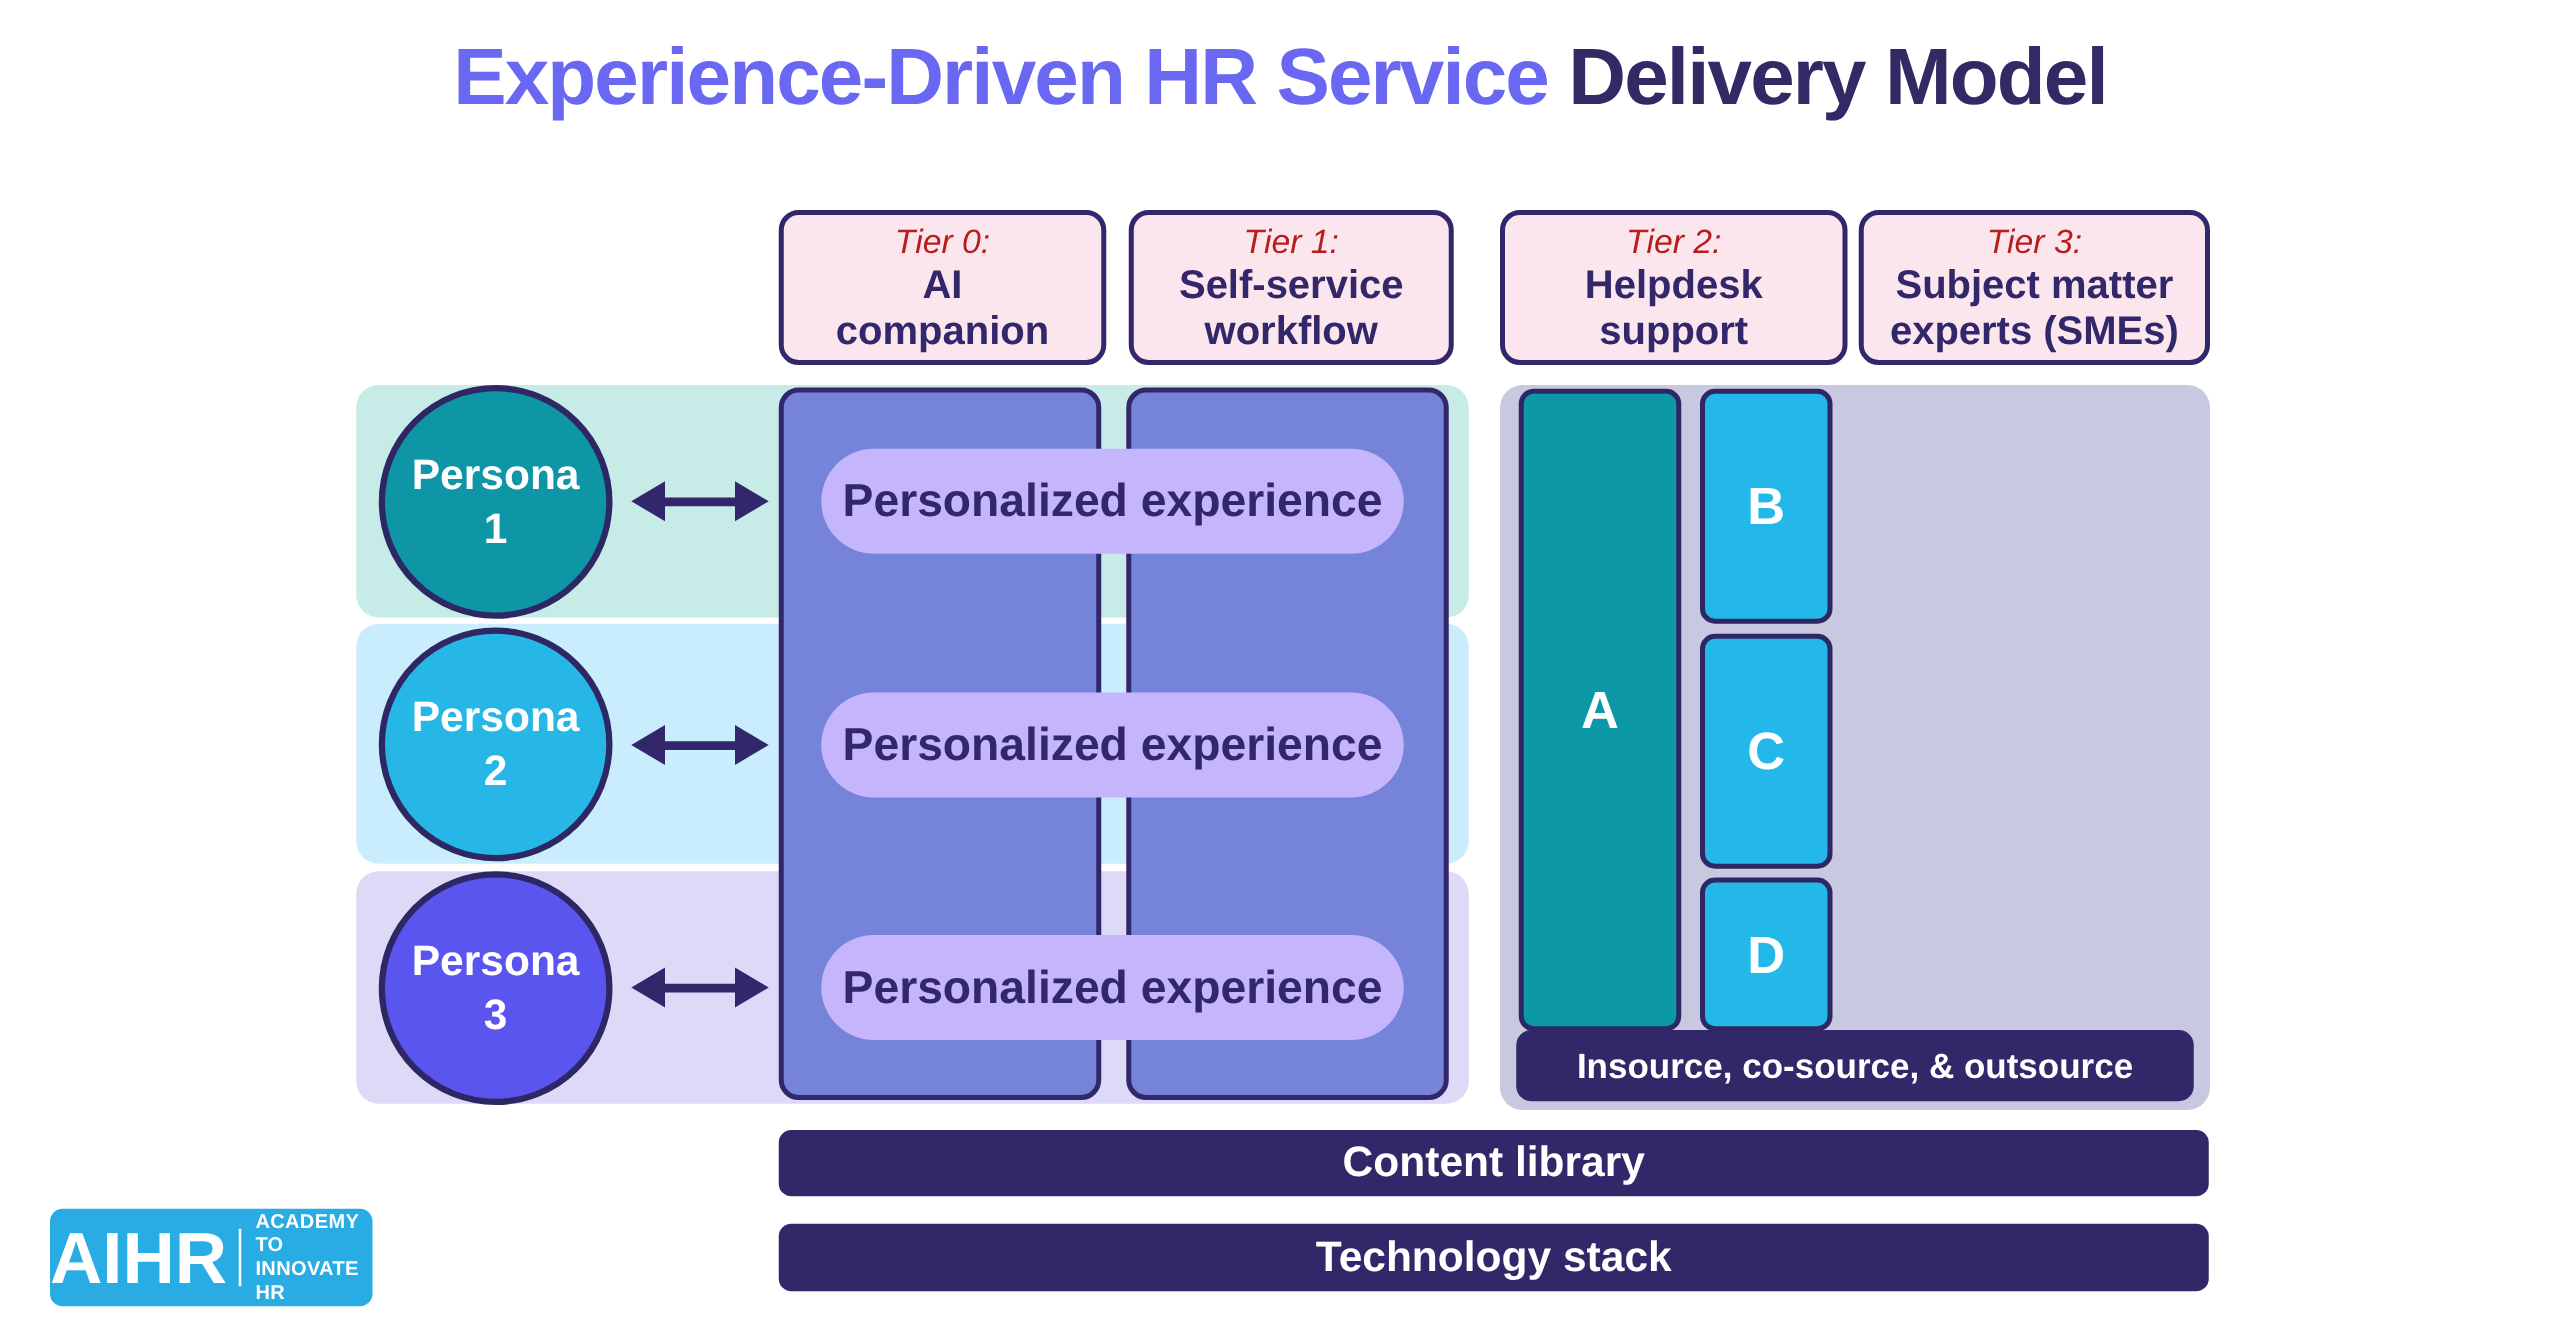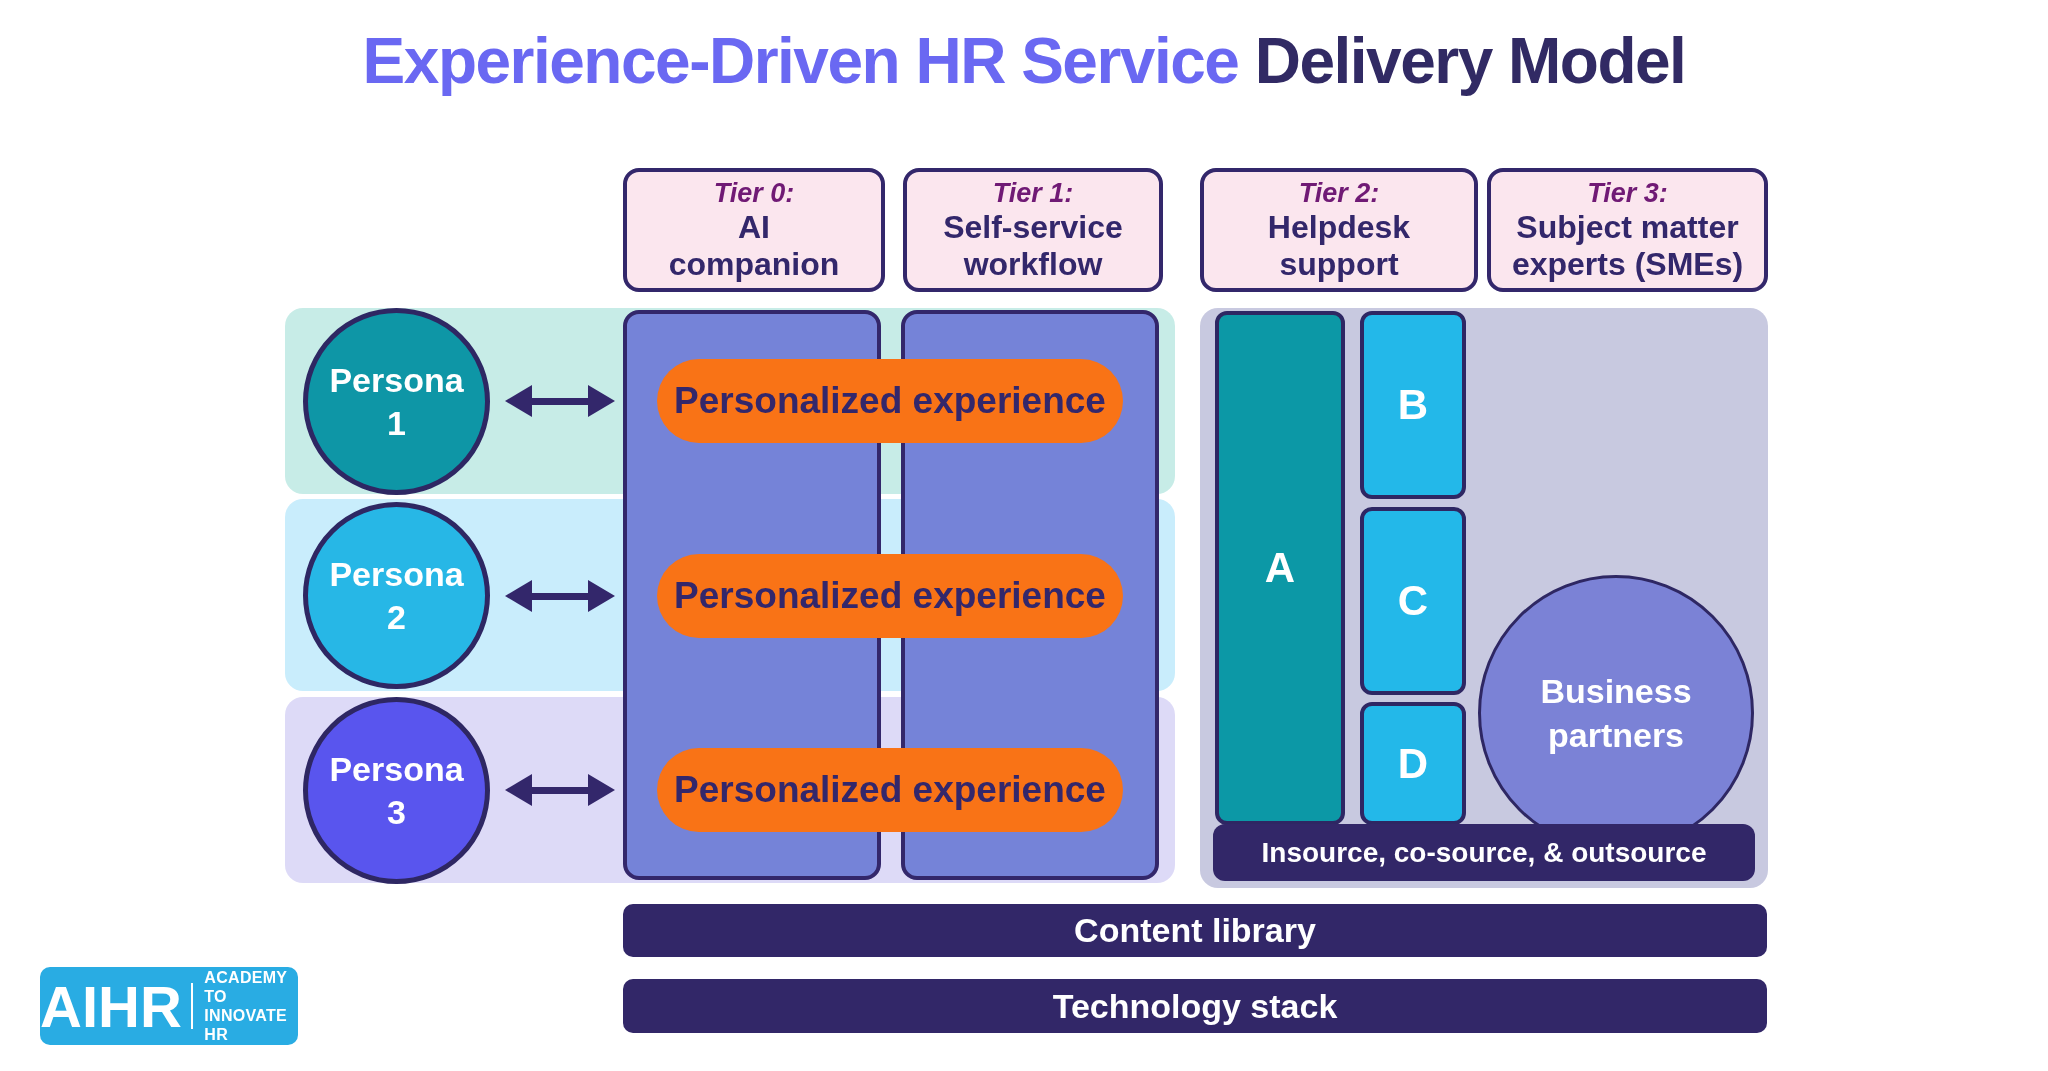--- a/index.html
+++ b/index.html
@@ -10,21 +10,21 @@
   
   .title { position:absolute; top:24px; left:0; width:100%; text-align:center;
            font-size:64px; font-weight:700; letter-spacing:-1.5px; }
   .title .accent { color:#6A68F2; }
   .title .rest { color:#312A64; }
 
   
   .tier-box { position:absolute; top:168px; height:124px; background:#FBE6EE;
               border:4px solid #33276B; border-radius:16px;
               display:flex; flex-direction:column; align-items:center; justify-content:center; }
-  .tier-label { font-style:italic; font-weight:700; font-size:27px; color:#701a75; line-height:1.2; }
+  .tier-label { font-style:italic; font-weight:400; font-size:27px; color:#b91c1c; line-height:1.2; }
   .tier-name  { font-weight:700; font-size:32px; color:#33276B; text-align:center;
                 line-height:1.15; white-space:pre-line; }
   .t0 { left:623px; width:262px; }
   .t1 { left:903px; width:260px; }
   .t2 { left:1200px; width:278px; }
   .t3 { left:1487px; width:281px; }
 
   
   .band { position:absolute; left:285px; width:890px; border-radius:18px; }
   .band.r1 { top:308px; height:186px; background:#C7ECE7; }
@@ -48,21 +48,21 @@
   .arrow .head-r { width:0; height:0; border-top:16px solid transparent; border-bottom:16px solid transparent;
                    border-left:27px solid #33276B; }
   .ar1 { top:384px; } .ar2 { top:579px; } .ar3 { top:773px; }
 
   
   .column { position:absolute; top:310px; width:258px; height:570px; background:#7583D8;
             border:4px solid #33276B; border-radius:16px; z-index:2; }
   .col0 { left:623px; } .col1 { left:901px; }
 
   
-  .pill { position:absolute; left:657px; width:466px; height:84px; background:#f97316;
+  .pill { position:absolute; left:657px; width:466px; height:84px; background:#c4b5fd;
           border-radius:42px; display:flex; align-items:center; justify-content:center;
           color:#33276B; font-weight:700; font-size:37px; z-index:4; }
   .pill1 { top:359px; } .pill2 { top:554px; } .pill3 { top:748px; }
 
   
   .t23 { position:absolute; left:1200px; top:308px; width:568px; height:580px;
          background:#C8C9E0; border-radius:18px; z-index:1; }
   .hd-box { position:absolute; border:4px solid #2E2763; border-radius:12px; z-index:2;
             display:flex; align-items:center; justify-content:center;
             color:#fff; font-weight:700; font-size:42px; }
@@ -156,22 +156,20 @@
   <div class="pill pill2">Personalized experience</div>
   <div class="pill pill3">Personalized experience</div>
 
   <div class="t23"></div>
 
   <div class="hd-box box-a">A</div>
   <div class="hd-box box-b">B</div>
   <div class="hd-box box-c">C</div>
   <div class="hd-box box-d">D</div>
 
-  <div class="sme-circle bp">Business
-partners</div>
 
   <div class="navy-bar insource">Insource, co-source, &amp; outsource</div>
   <div class="navy-bar content-lib">Content library</div>
   <div class="navy-bar tech-stack">Technology stack</div>
 
   <div class="logo">
     <div class="logo-brand">AIHR</div>
     <div class="logo-divider"></div>
     <div class="logo-tagline">ACADEMY TO
 INNOVATE HR</div>

